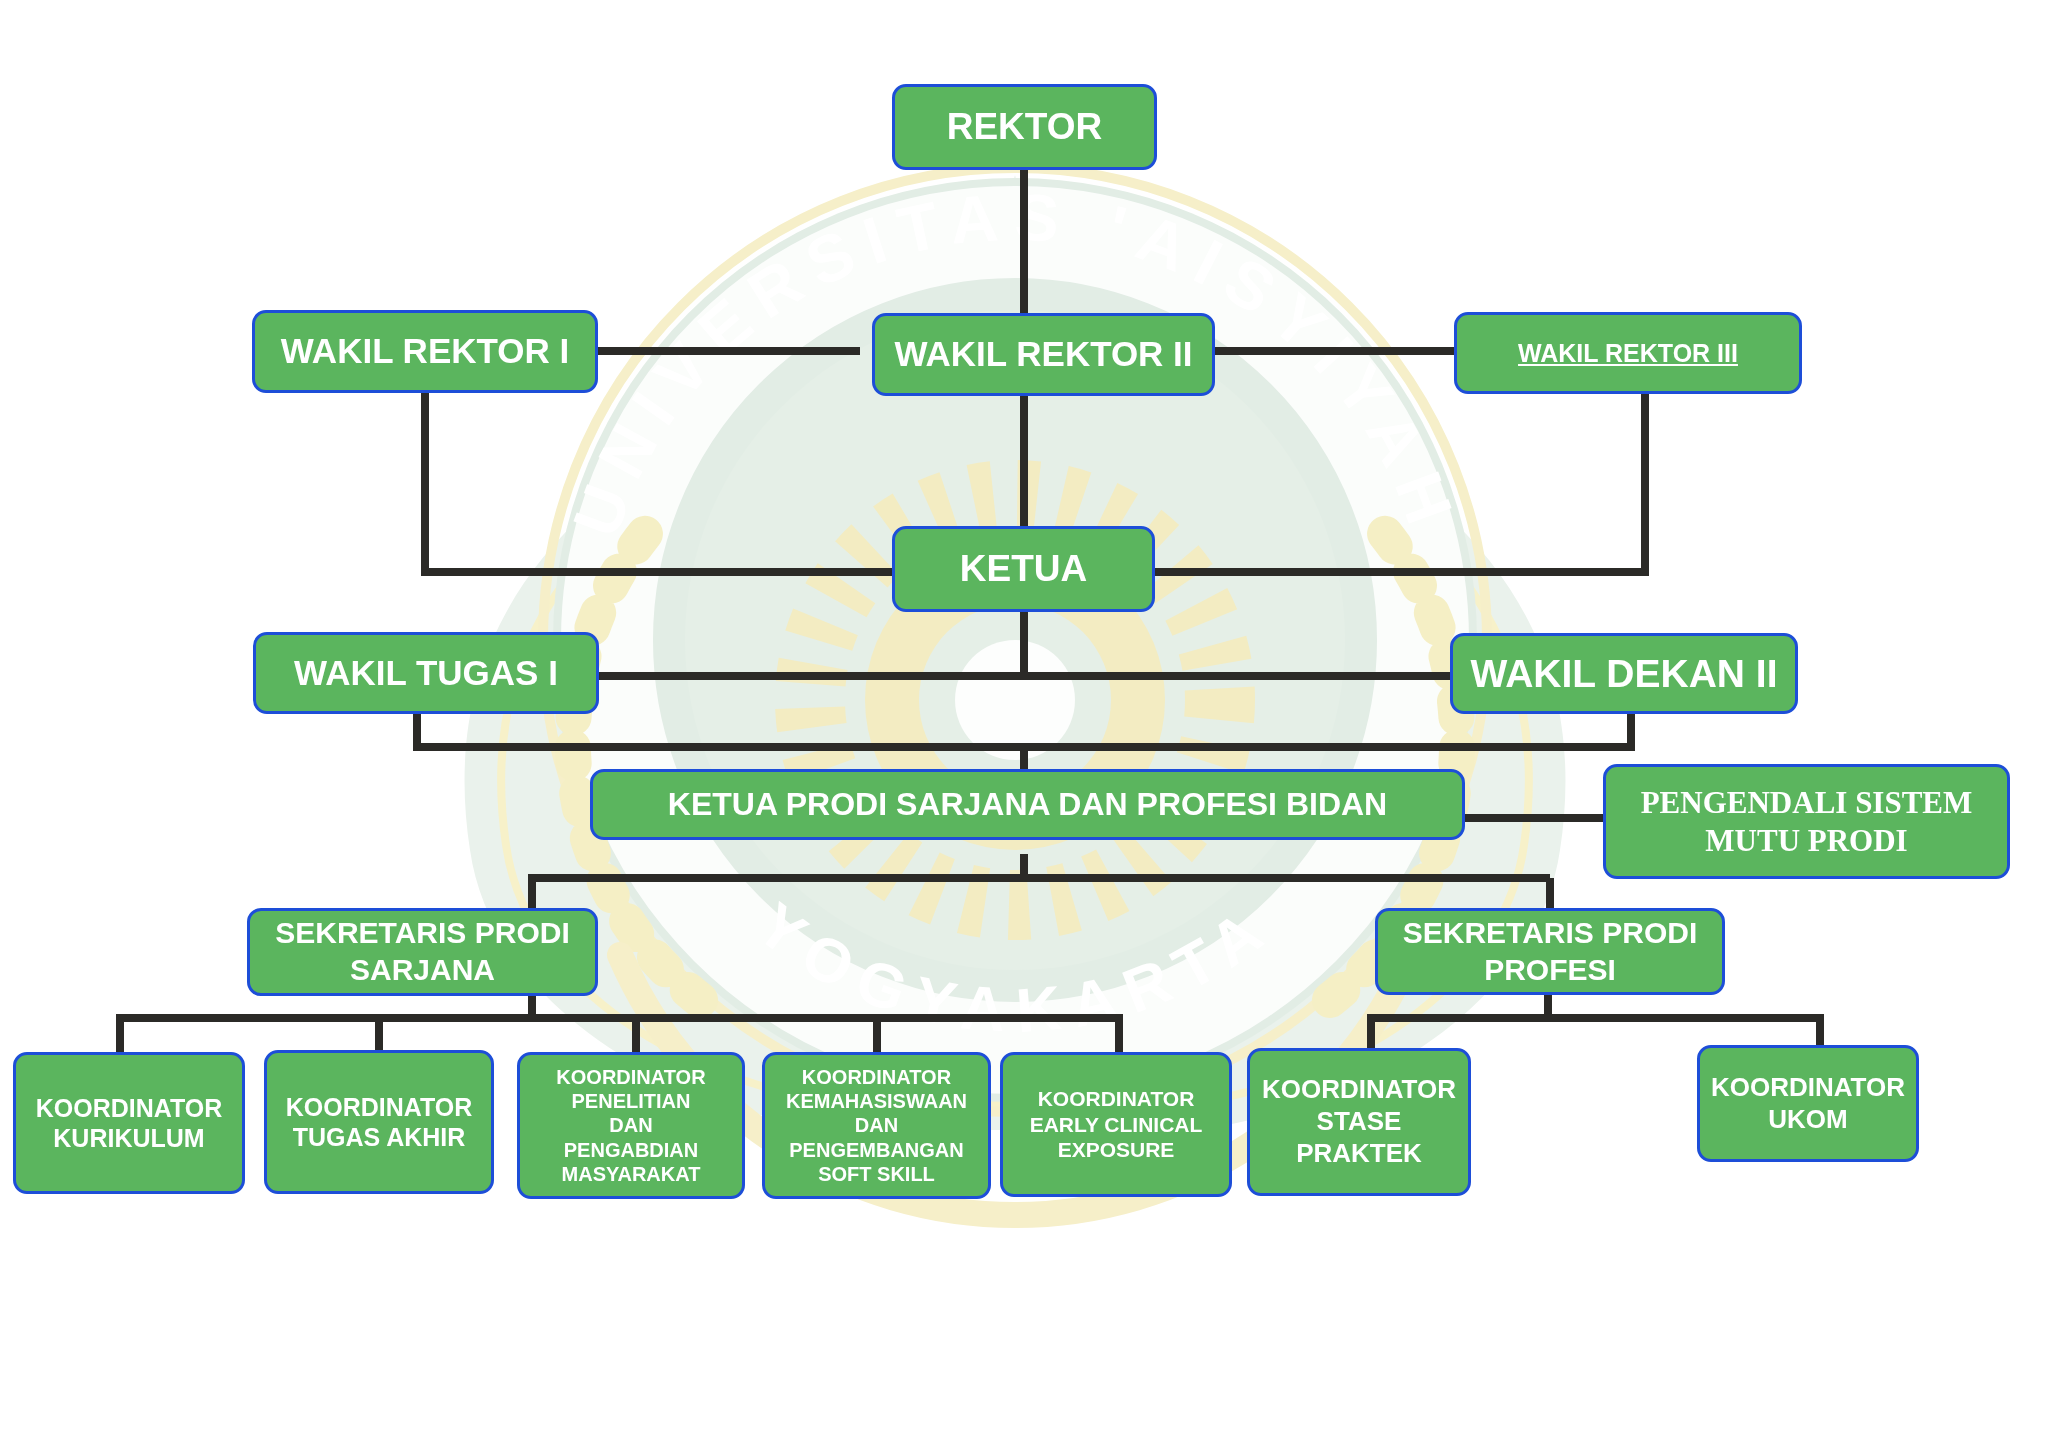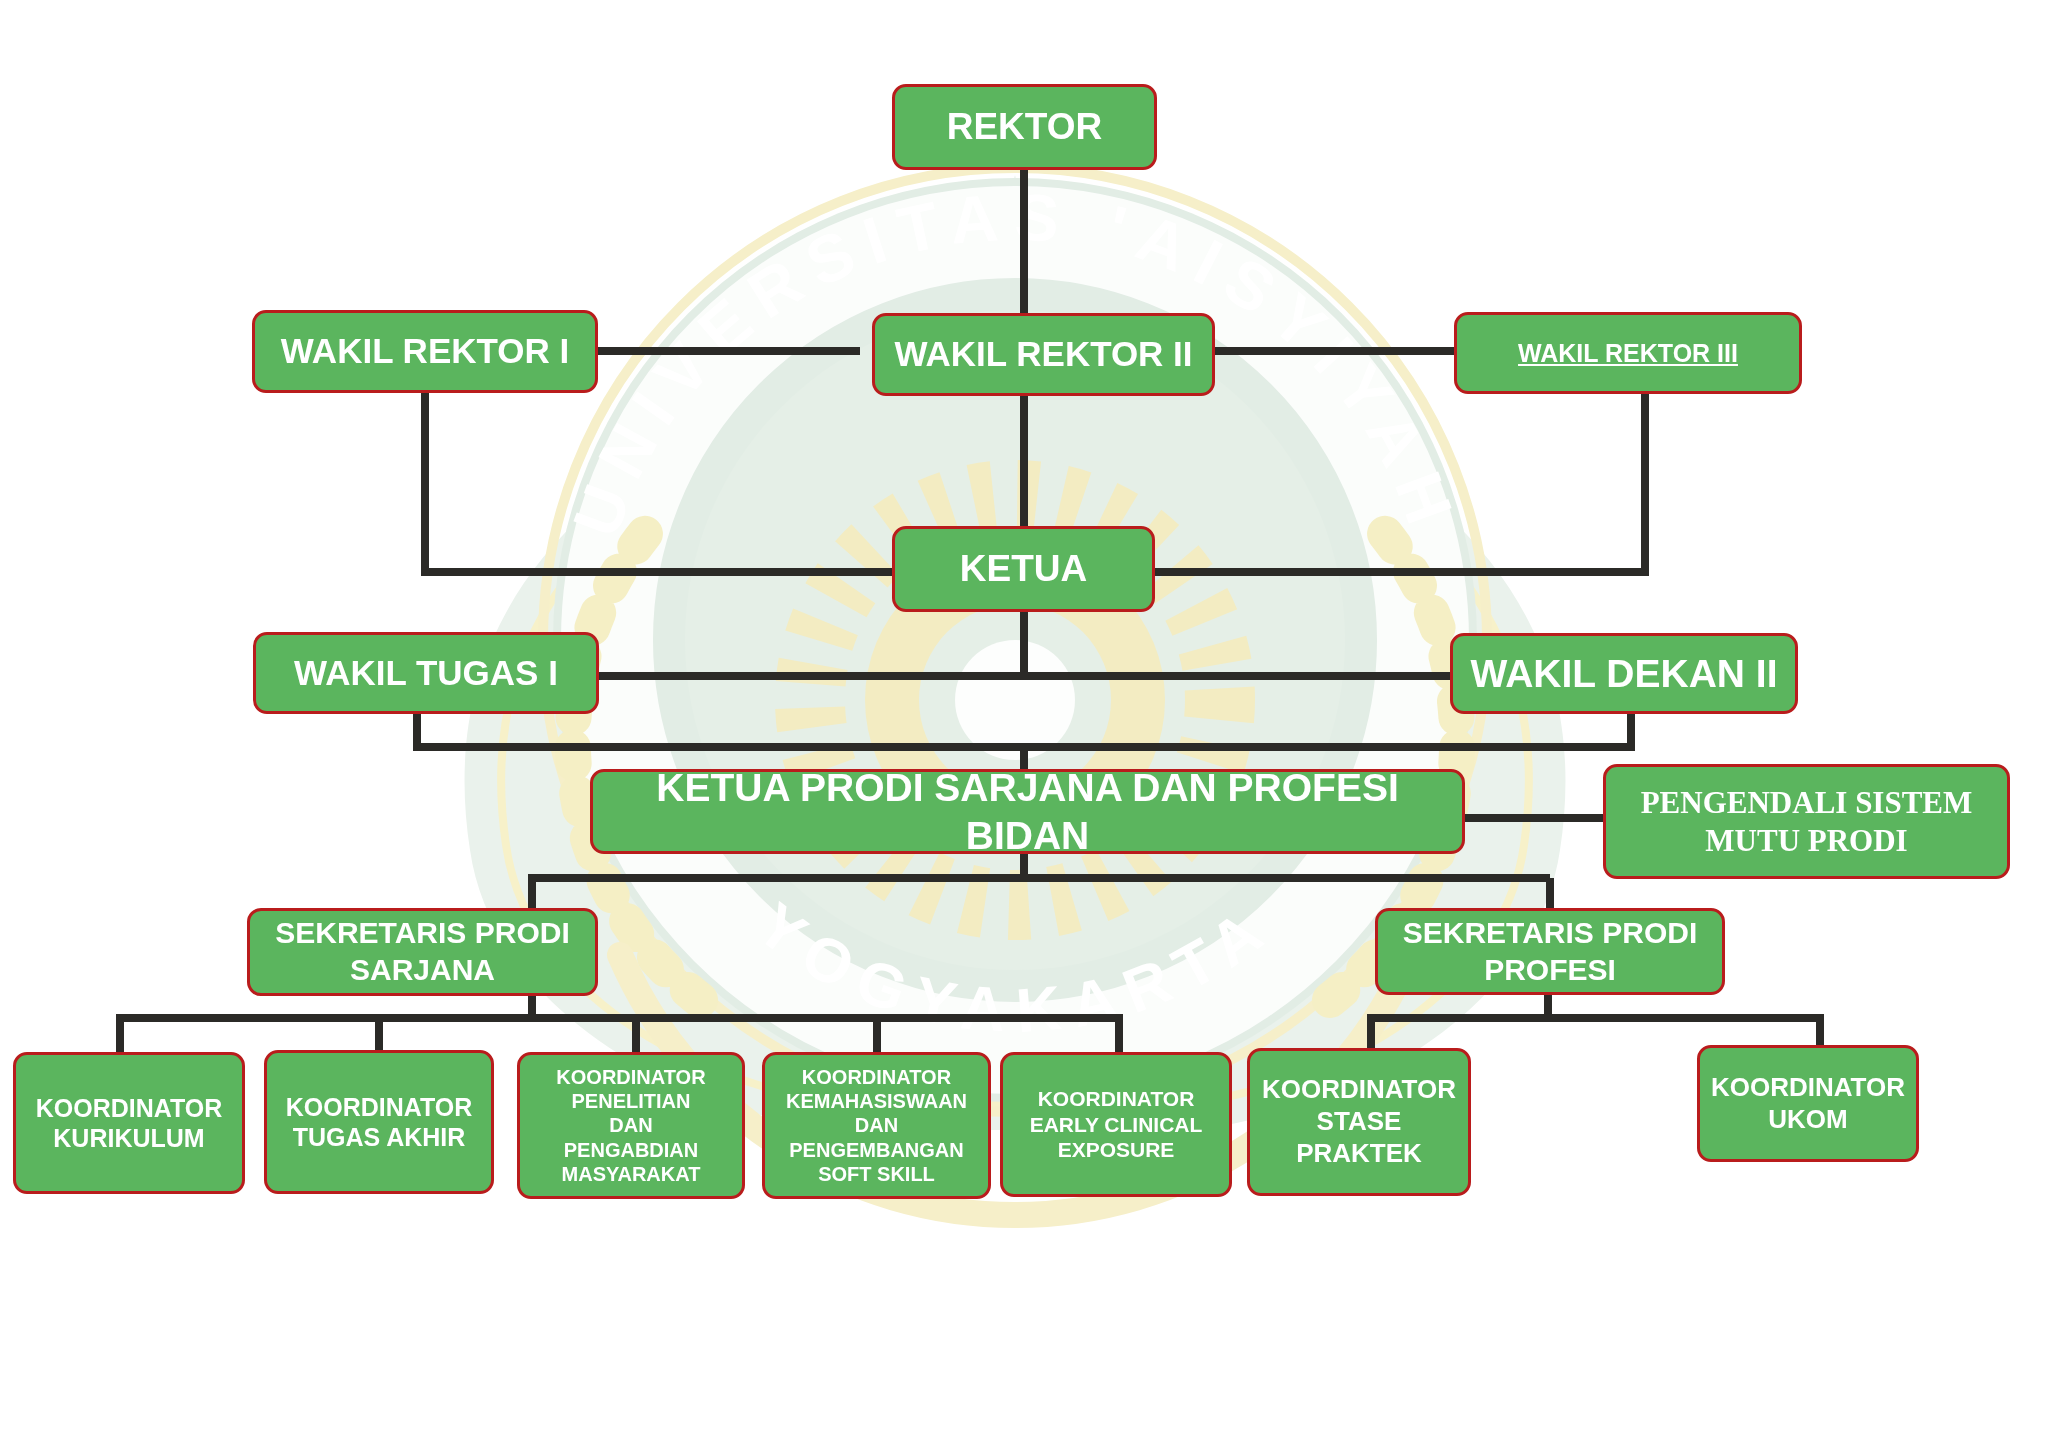--- a/index.html
+++ b/index.html
@@ -6,21 +6,21 @@
   body{
     width:2048px;height:1449px;position:relative;overflow:hidden;
     background:#ffffff;
     font-family:"Liberation Sans", sans-serif;
   }
   #watermark{position:absolute;left:0;top:0;z-index:0;pointer-events:none;}
   .conn{position:absolute;background:#2b2a27;z-index:1;}
   .node{
     position:absolute;z-index:2;
     background:#5bb55e;
-    border:3px solid #b91c1c;
+    border:3px solid #1d4ed8;
     border-radius:14px;
     color:#ffffff;
     font-weight:bold;
     display:flex;align-items:center;justify-content:center;
     text-align:center;
     white-space:pre-line;
     line-height:1.22;
     box-sizing:border-box;
     letter-spacing:0px;
   }
@@ -97,21 +97,21 @@
     <div class="conn" style="left: 1367px; top: 1014px; width: 457px; height: 8px;"></div>
     <div class="conn" style="left: 1367px; top: 1018px; width: 8px; height: 34px;"></div>
     <div class="conn" style="left: 1816px; top: 1018px; width: 8px; height: 31px;"></div>
     <div class="node" style="left: 892px; top: 84px; width: 265px; height: 86px; font-size: 37px;">REKTOR</div>
     <div class="node" style="left: 252px; top: 310px; width: 346px; height: 83px; font-size: 35px;">WAKIL REKTOR I</div>
     <div class="node" style="left: 856px; top: 313px; width: 343px; height: 83px; font-size: 35px; margin-left: 16px;">WAKIL REKTOR II</div>
     <div class="node" style="left: 1454px; top: 312px; width: 348px; height: 82px; font-size: 25px; text-decoration: underline;">WAKIL REKTOR III</div>
     <div class="node" style="left: 892px; top: 526px; width: 263px; height: 86px; font-size: 37px;">KETUA</div>
     <div class="node" style="left: 253px; top: 632px; width: 346px; height: 82px; font-size: 35px;">WAKIL TUGAS I</div>
     <div class="node" style="left: 1450px; top: 633px; width: 348px; height: 81px; font-size: 39px;">WAKIL DEKAN II</div>
-    <div class="node" style="left: 590px; top: 769px; width: 875px; height: 85px; font-size: 39px;">KETUA PRODI SARJANA DAN PROFESI BIDAN</div>
+    <div class="node" style="left: 590px; top: 769px; width: 875px; height: 71px; font-size: 32px;">KETUA PRODI SARJANA DAN PROFESI BIDAN</div>
     <div class="node" style="left: 1603px; top: 764px; width: 407px; height: 115px; font-size: 31px; font-family: Liberation Serif, serif;">PENGENDALI SISTEM
 MUTU PRODI</div>
     <div class="node" style="left: 247px; top: 908px; width: 351px; height: 88px; font-size: 30px;">SEKRETARIS PRODI
 SARJANA</div>
     <div class="node" style="left: 1375px; top: 908px; width: 350px; height: 87px; font-size: 30px;">SEKRETARIS PRODI
 PROFESI</div>
     <div class="node" style="left: 13px; top: 1052px; width: 232px; height: 142px; font-size: 25px;">KOORDINATOR
 KURIKULUM</div>
     <div class="node" style="left: 264px; top: 1050px; width: 230px; height: 144px; font-size: 25px;">KOORDINATOR
 TUGAS AKHIR</div>

